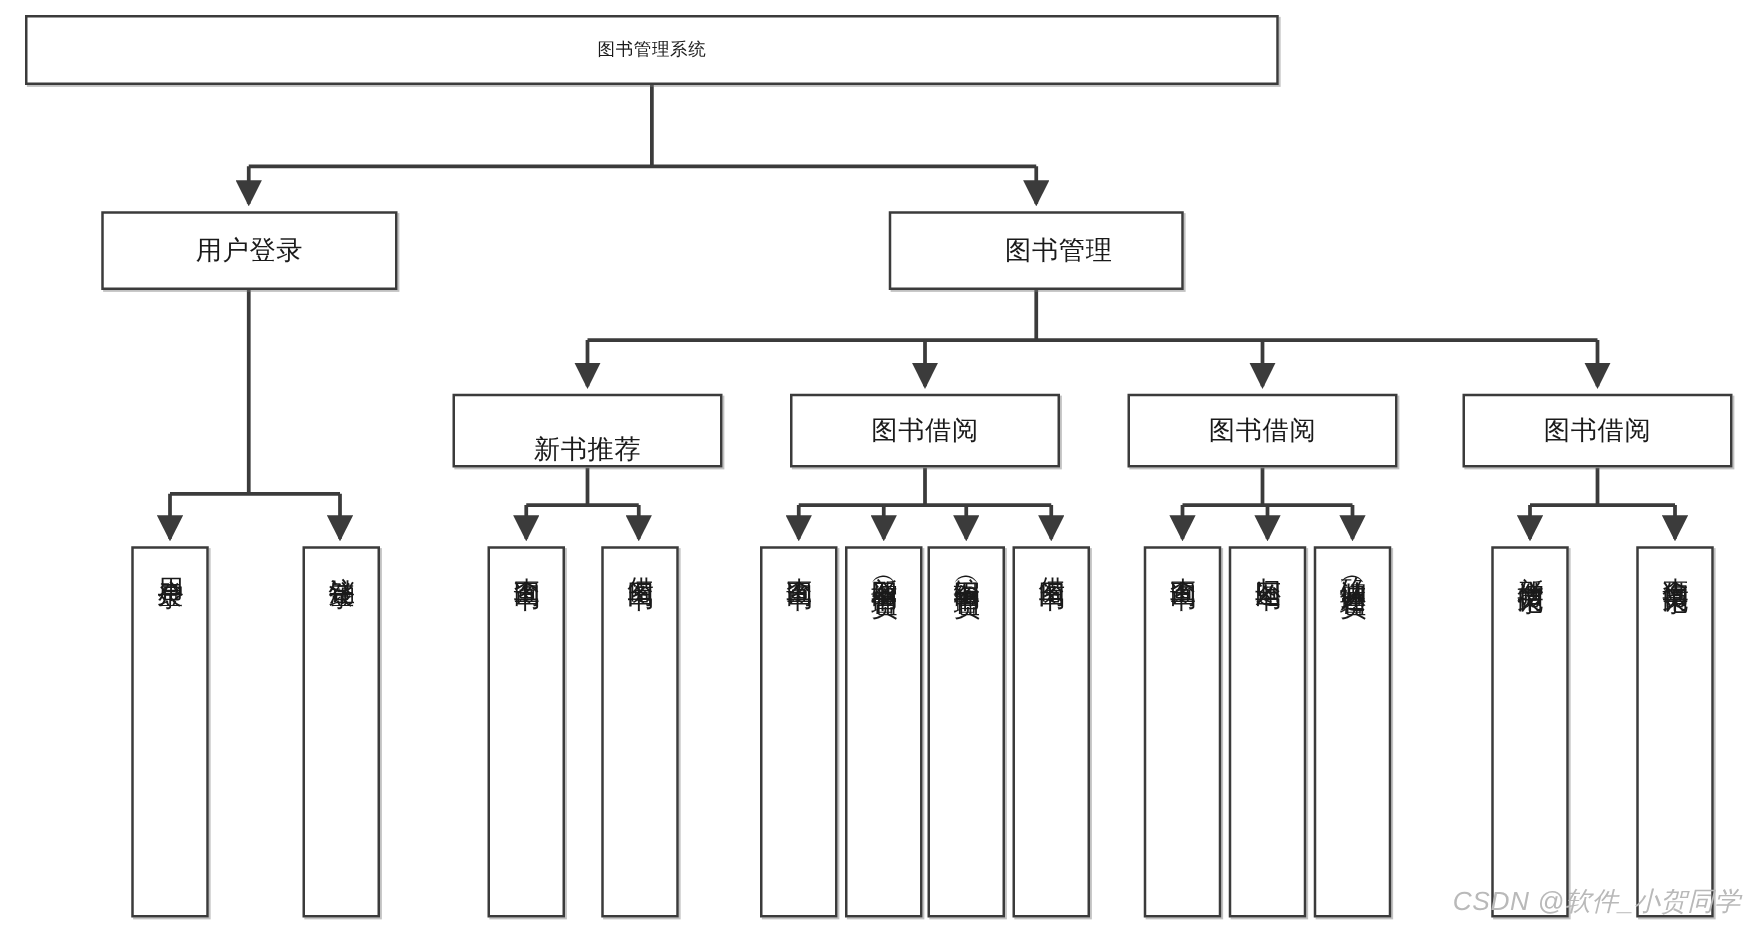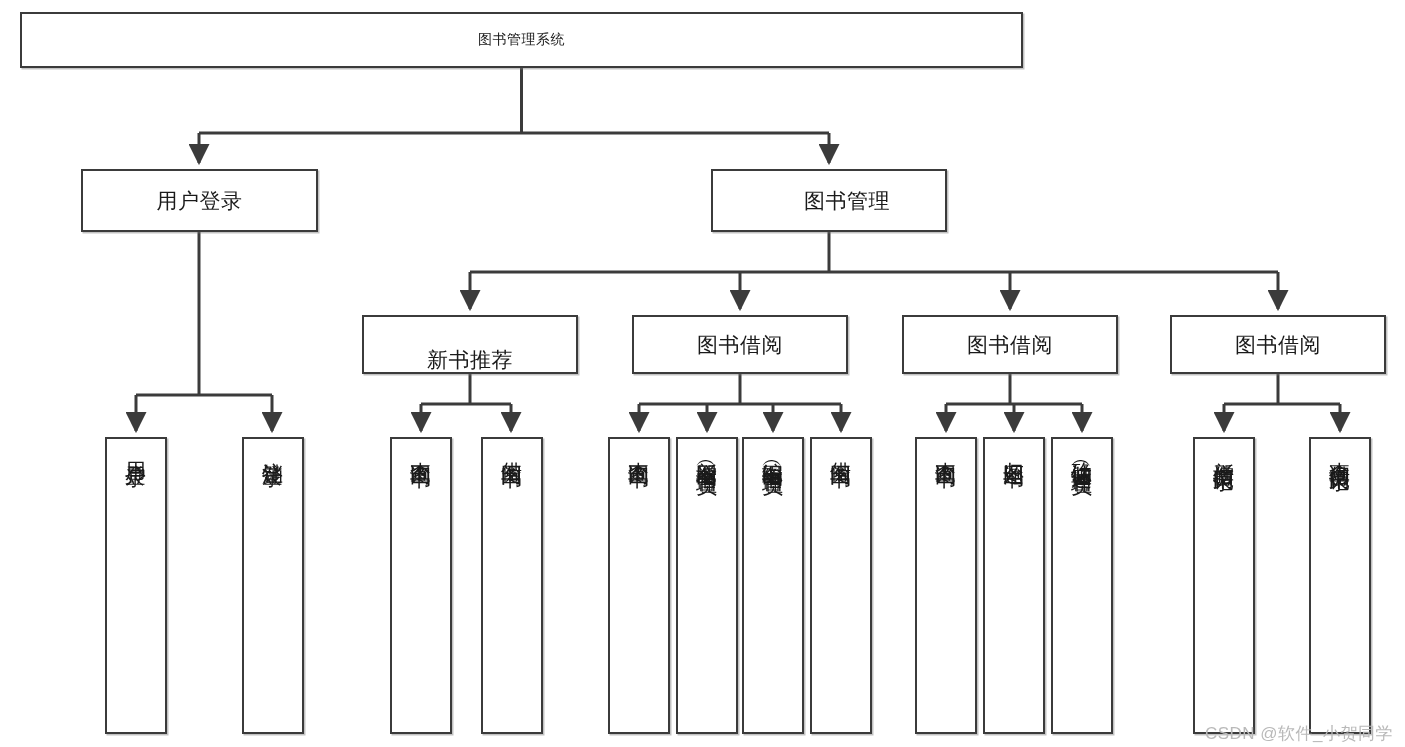--- a/index.html
+++ b/index.html
@@ -45,26 +45,27 @@
   .node.v .node-label{
     writing-mode:vertical-rl;
     text-orientation:upright;
     font-size:21px;
     letter-spacing:2px;
     line-height:1;
     white-space:pre-line;
   }
   .watermark{
     position:absolute;
-    right:12px;bottom:2px;
-    font-size:17px;
+    right:12px;bottom:12px;
+    font-size:21px;
     color:#b9b9b9;
     letter-spacing:.5px;
     white-space:nowrap;
     user-select:none;
+    font-style:italic;
   }
 </style>
 </head>
 <body>
 
 <div id="diagram">
 
   <svg class="layer-svg" viewBox="0 0 1405 747" xmlns="http://www.w3.org/2000/svg">
     <defs>
       <marker id="arrow" viewBox="0 0 10 10" refX="9" refY="5" markerWidth="7" markerHeight="7" orient="auto-start-reverse">

